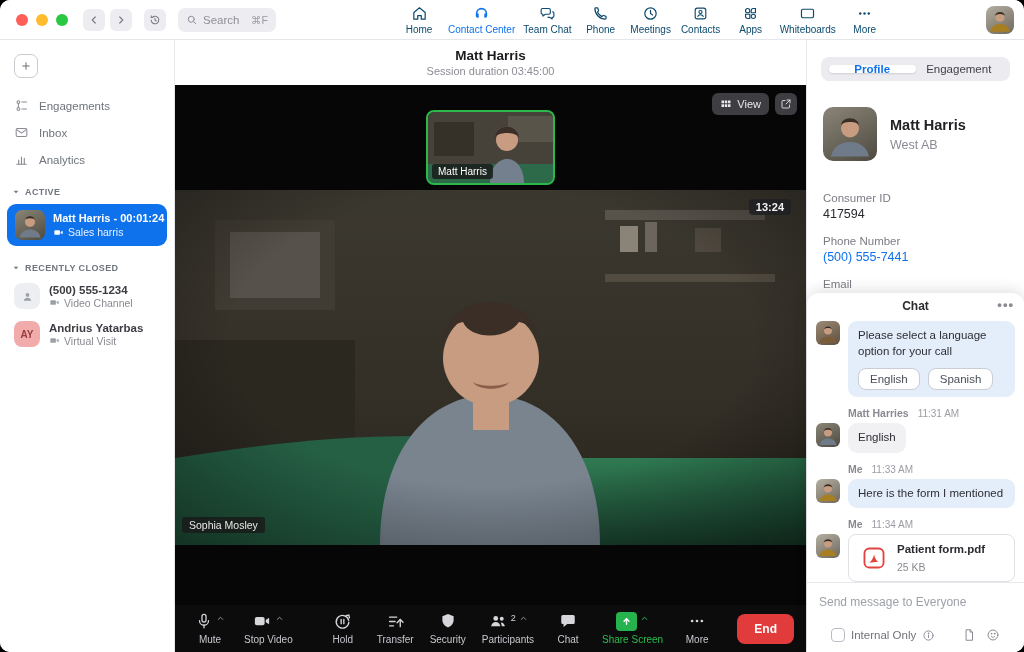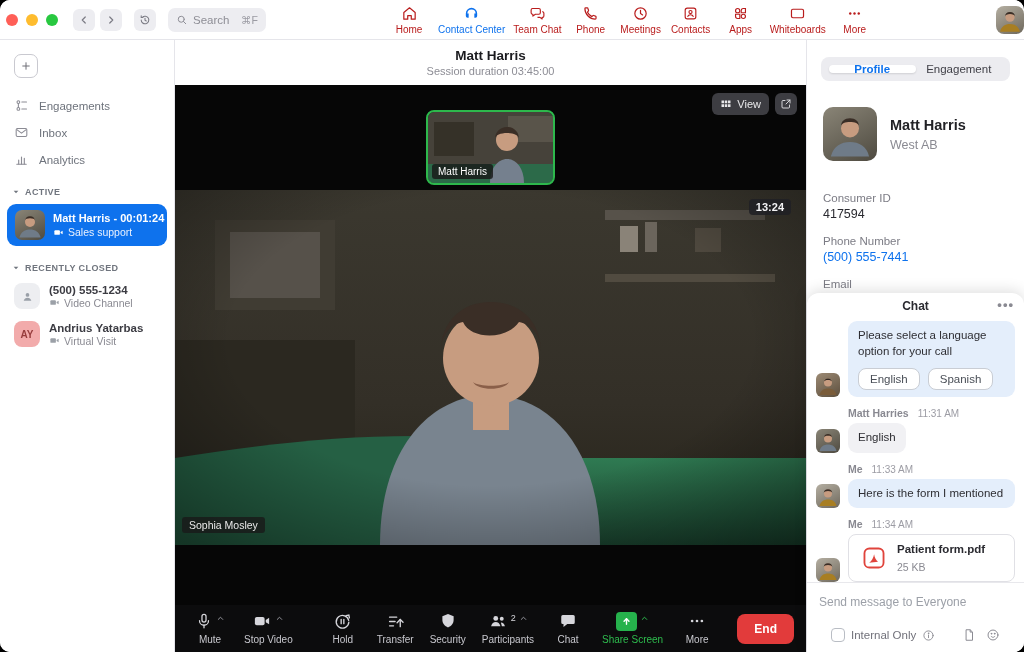--- a/index.html
+++ b/index.html
@@ -1,28 +1,28 @@
 <!DOCTYPE html>
 <html><head>
 <meta charset="utf-8">
 <style>
   * { margin:0; padding:0; box-sizing:border-box; }
   html,body { width:1024px; height:652px; background:#000; font-family:"Liberation Sans","DejaVu Sans",sans-serif; }
   .window { position:relative; width:1024px; height:652px; background:#fff; border-radius:10px; overflow:hidden; }
 
   
-  .topbar { position:absolute; left:0; top:0; width:1024px; height:40px; background:#fff; border-bottom:1px solid #E5E5EA; display:flex; align-items:center; padding:0 0; }
+  .topbar { position:absolute; left:0; top:0; width:1024px; height:40px; background:#fff; border-bottom:1px solid #E5E5EA; display:flex; align-items:center; padding:0 10px; }
   .lights { display:flex; gap:8px; margin:0 10px 0 6px; }
   .light { width:12px; height:12px; border-radius:50%; }
   .navbtn { width:22px; height:22px; border-radius:6px; background:#EDEDF1; color:#7B7B84; display:flex; align-items:center; justify-content:center; margin-left:5px; }
   .histbtn { margin-left:12px; }
   .searchpill { margin-left:12px; width:98px; height:24px; border-radius:7px; background:#EDEDF1; color:#8E8E96; display:flex; align-items:center; gap:5px; padding:0 8px; font-size:11.5px; }
   .searchpill .short { margin-left:auto; color:#9B9BA3; font-size:10.5px; }
   .topnav { display:flex; margin-left:118px; }
-  .topnav-item { display:flex; flex-direction:column; align-items:center; justify-content:center; gap:2px; min-width:50px; padding:0 4px; color:#b91c1c; cursor:default; }
+  .topnav-item { display:flex; flex-direction:column; align-items:center; justify-content:center; gap:2px; min-width:50px; padding:0 4px; color:#0c4a6e; cursor:default; }
   .topnav-item .lbl { font-size:10px; white-space:nowrap; }
   .topnav-item.active { color:#0E72ED; }
   .top-avatar { margin-left:auto; width:28px; height:28px; border-radius:8px; overflow:hidden; flex:none; }
 
   
   .ph { position:relative; overflow:hidden; flex:none; }
   .ph svg { position:absolute; inset:0; width:100%; height:100%; }
   .ph-matt { background:linear-gradient(150deg,#8a8577,#4e4a40); }
   .ph-jane { background:linear-gradient(150deg,#b5afa2,#6e685c); }
   .ph-bot  { background:linear-gradient(150deg,#9c8a74,#5d4f3e); }
@@ -93,21 +93,21 @@
   .field { margin-bottom:14px; }
   .field .l { font-size:11.5px; color:#7C7C85; }
   .field .v { font-size:12.5px; color:#2A2A30; margin-top:3px; }
   .field .v.link { color:#0E72ED; }
 
   
   .chat-card { position:absolute; left:0; right:0; top:253px; bottom:0; background:#fff; border-radius:12px 12px 0 0; box-shadow:0 -3px 14px rgba(0,0,0,.12); display:flex; flex-direction:column; }
   .chat-header { position:relative; height:26px; display:flex; align-items:center; justify-content:center; font-size:12px; font-weight:700; color:#2A2A30; }
   .chat-menu { position:absolute; right:10px; top:4px; color:#8A8A92; font-size:13px; letter-spacing:1px; }
   .chat-scroll { flex:1; overflow:hidden; padding:2px 9px 0; }
-  .msg-row { display:flex; gap:8px; align-items:flex-end; }
+  .msg-row { display:flex; gap:8px; align-items:flex-start; }
   .msg-av { width:24px; height:24px; border-radius:6px; }
   .bubble { border-radius:9px; padding:7px 10px; font-size:11.5px; color:#2E2E33; line-height:1.35; }
   .bubble.blue { background:#E4EEFB; }
   .bubble.gray { background:#F1F1F4; }
   .opt-row { display:flex; gap:8px; margin-top:9px; }
   .opt-btn { background:#fff; border:1px solid #C9CDD4; border-radius:8px; padding:4px 11px; font-size:11.5px; color:#4A4F57; }
   .meta { margin:10px 0 4px 32px; font-size:10.5px; color:#898991; font-weight:700; }
   .meta .time { color:#9C9CA4; font-weight:400; margin-left:6px; font-size:10px; }
   .file-card { flex:1; border:1px solid #E0E0E5; border-radius:8px; background:#fff; padding:8px 12px; display:flex; align-items:center; gap:10px; }
   .file-card .fn { font-size:11.5px; font-weight:700; color:#2A2A30; }
@@ -281,21 +281,21 @@
             <path d="M3.5 22c1-4.5 4.5-6.5 8.5-6.5s7.5 2 8.5 6.5z" fill="#6f7b88"></path>
           </svg>
       </div>
       <div>
         <div class="t">Matt Harris - 00:01:24</div>
         <div class="s">
           <svg class="camglyph" width="11" height="11" viewBox="0 0 24 24" fill="currentColor">
               <rect x="3" y="7" width="12" height="10" rx="2"></rect>
               <path d="M16.5 11l4.5-2.8v7.6L16.5 13z"></path>
             </svg>
-          <span>Sales support</span>
+          <span>Sales harris</span>
         </div>
       </div>
     </div>
 
     <div class="section-title">
       <svg width="8" height="8" viewBox="0 0 24 24" fill="currentColor">
           <path d="M5 8.5h14L12 16z"></path>
         </svg>
       <span>RECENTLY CLOSED</span>
     </div>

